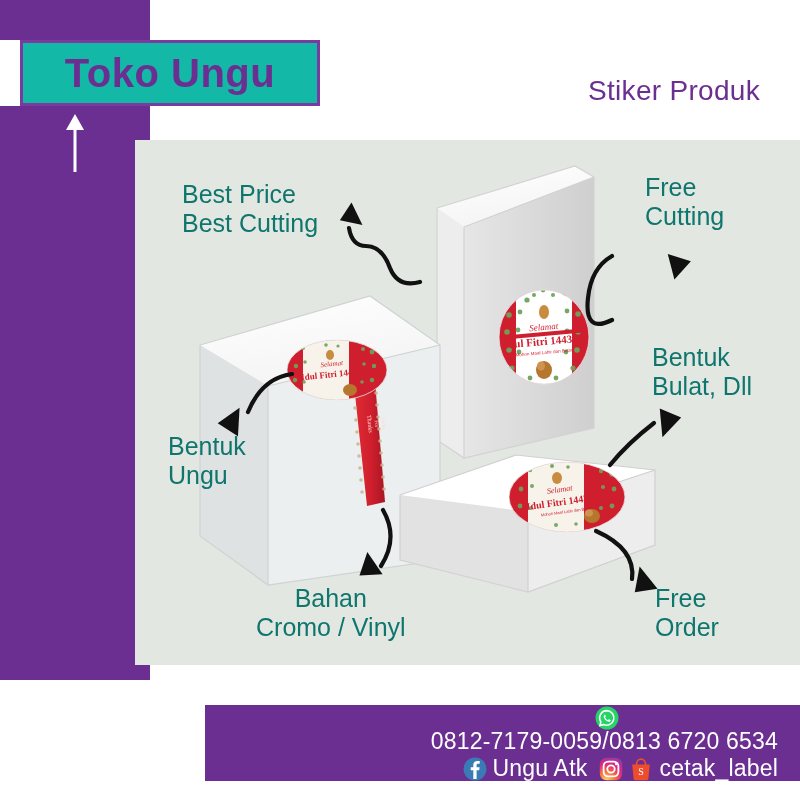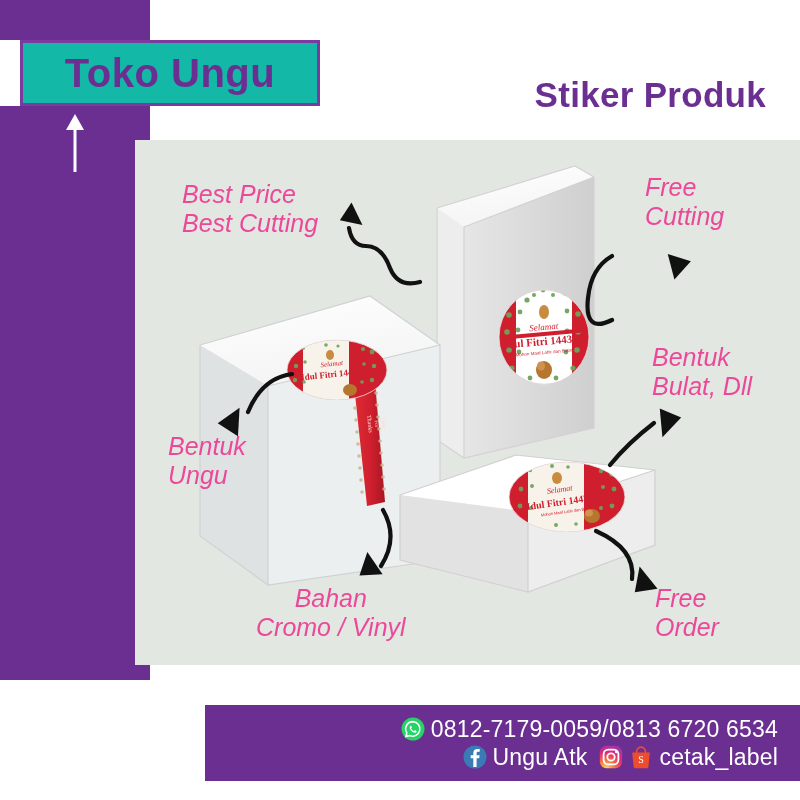--- a/index.html
+++ b/index.html
@@ -78,47 +78,46 @@
     font-size: 24px;
     line-height: 1.12;
     color: #ffffff;
     font-weight: normal;
   }
   .cetak-text .l2 { display: block; }
 
   
   .headline {
     position: absolute;
-    right: 34px;
+    right: 40px;
     top: 75px;
     color: #6b2f91;
-    font-size: 35px;
-    font-weight: bold;
+    font-size: 28px;
+    font-weight: normal;
     letter-spacing: 0.3px;
     white-space: nowrap;
   }
 
   
   .panel {
     position: absolute;
     left: 135px;
     top: 140px;
     width: 665px;
     height: 525px;
     background: #e3e7e1;
   }
 
   
   .label {
     position: absolute;
-    color: #ec4899;
+    color: #0f766e;
     font-size: 25px;
     line-height: 1.14;
     white-space: nowrap;
-    font-style: italic;
   }
   .label .l2 { display: block; }
   .label.center { text-align: center; }
 
   .lbl-best      { left: 182px; top: 180px; }
   .lbl-freecut   { left: 645px; top: 173px; }
   .lbl-bentukb   { left: 652px; top: 343px; }
   .lbl-bentukp   { left: 168px; top: 432px; }
   .lbl-bahan     { left: 256px; top: 584px; text-align: center; }
   .lbl-freedes   { left: 655px; top: 584px; }
@@ -146,21 +145,21 @@
     flex-direction: column;
     align-items: flex-end;
     justify-content: center;
   }
   .contact-row {
     display: flex;
     align-items: center;
     white-space: nowrap;
     line-height: 1;
   }
-  .contact-row.row1 { margin-bottom: 4px; }
+  .contact-row.row1 { margin-bottom: 4px; flex-direction: column; }
   .contact-text {
     font-size: 23px;
     color: #ffffff;
     letter-spacing: 0.2px;
   }
   .contact-text.small { font-size: 23px; }
   .ic {
     display: inline-block;
     vertical-align: middle;
     margin-right: 6px;

